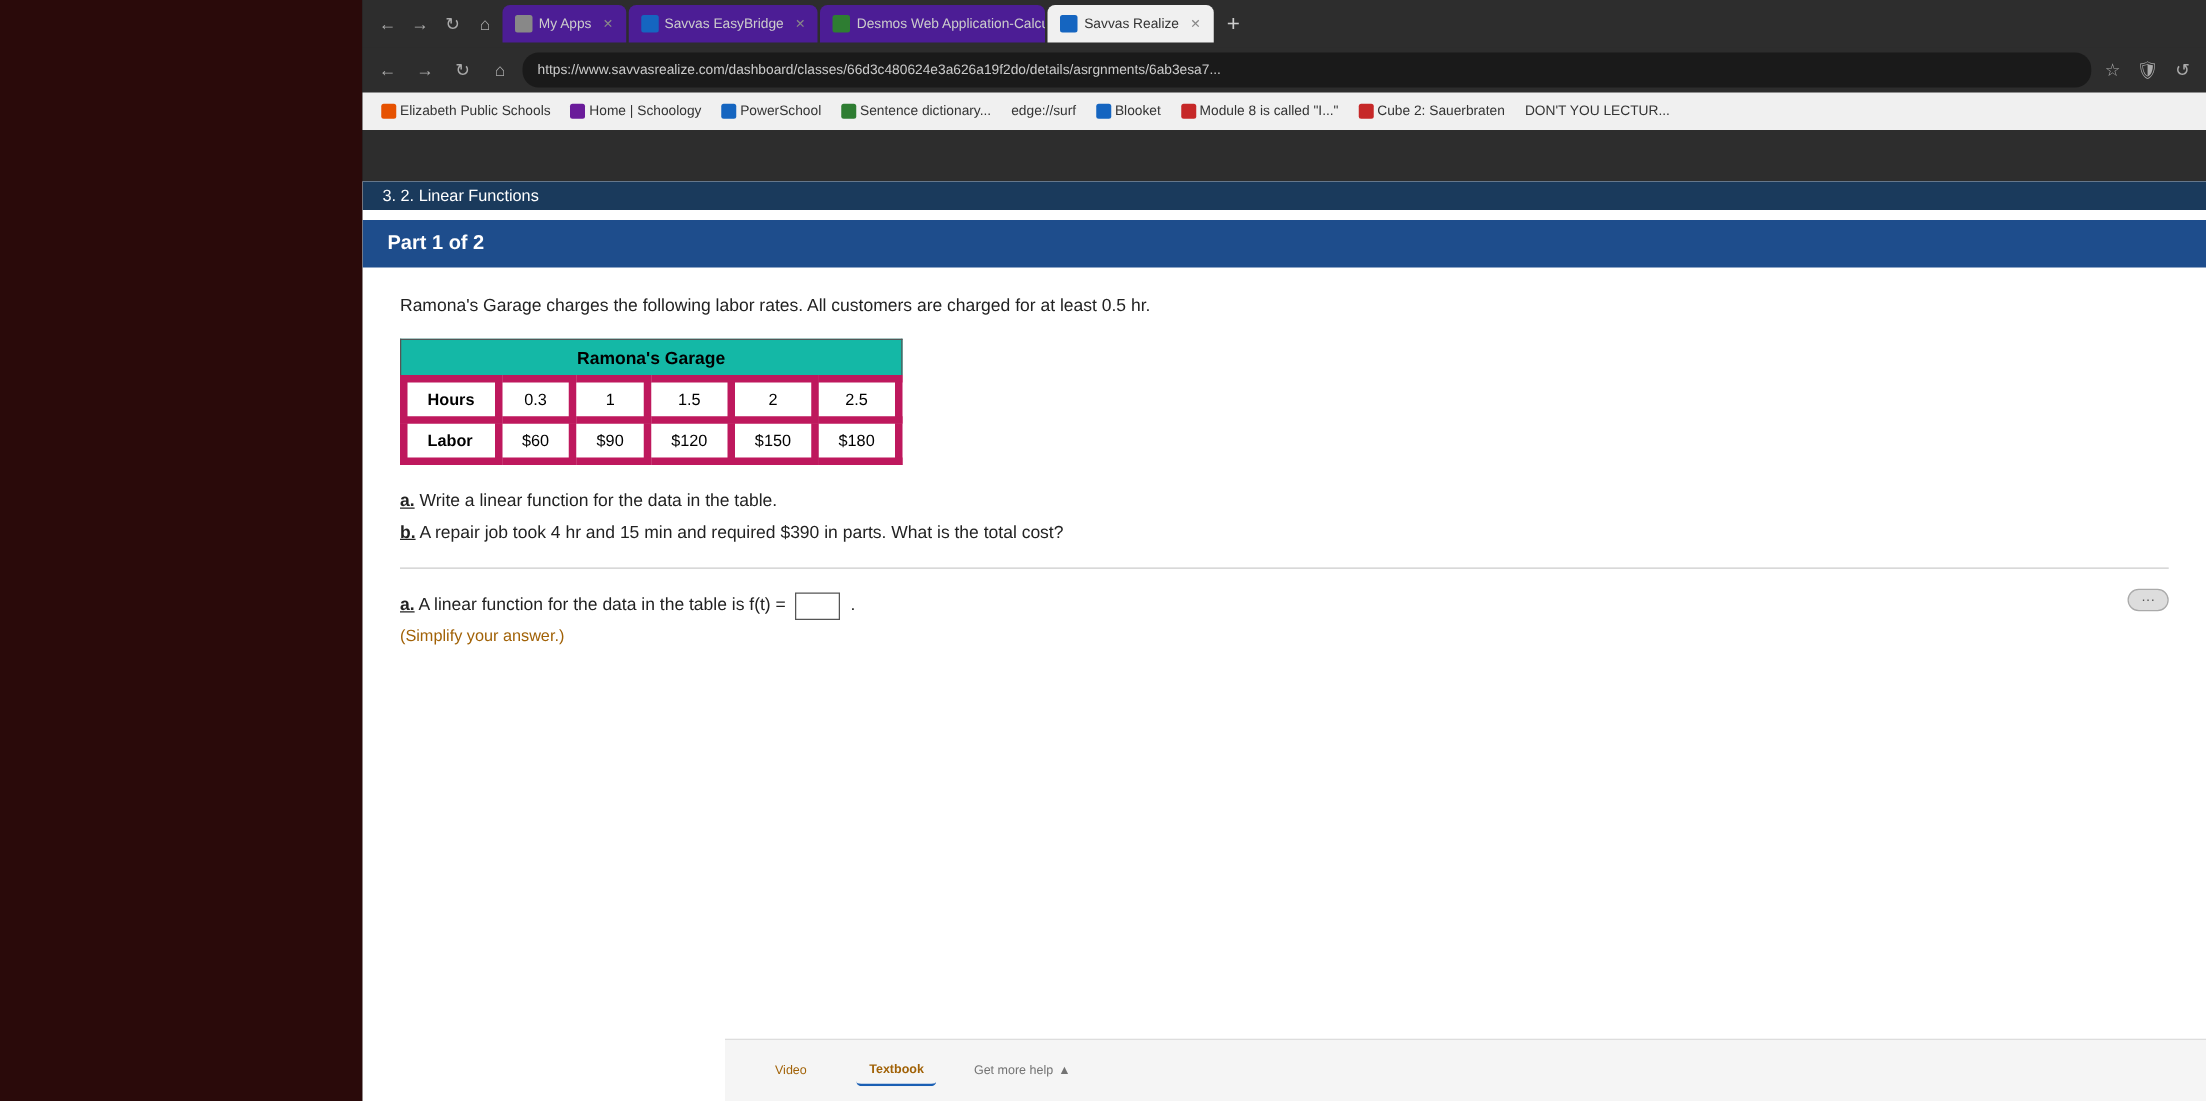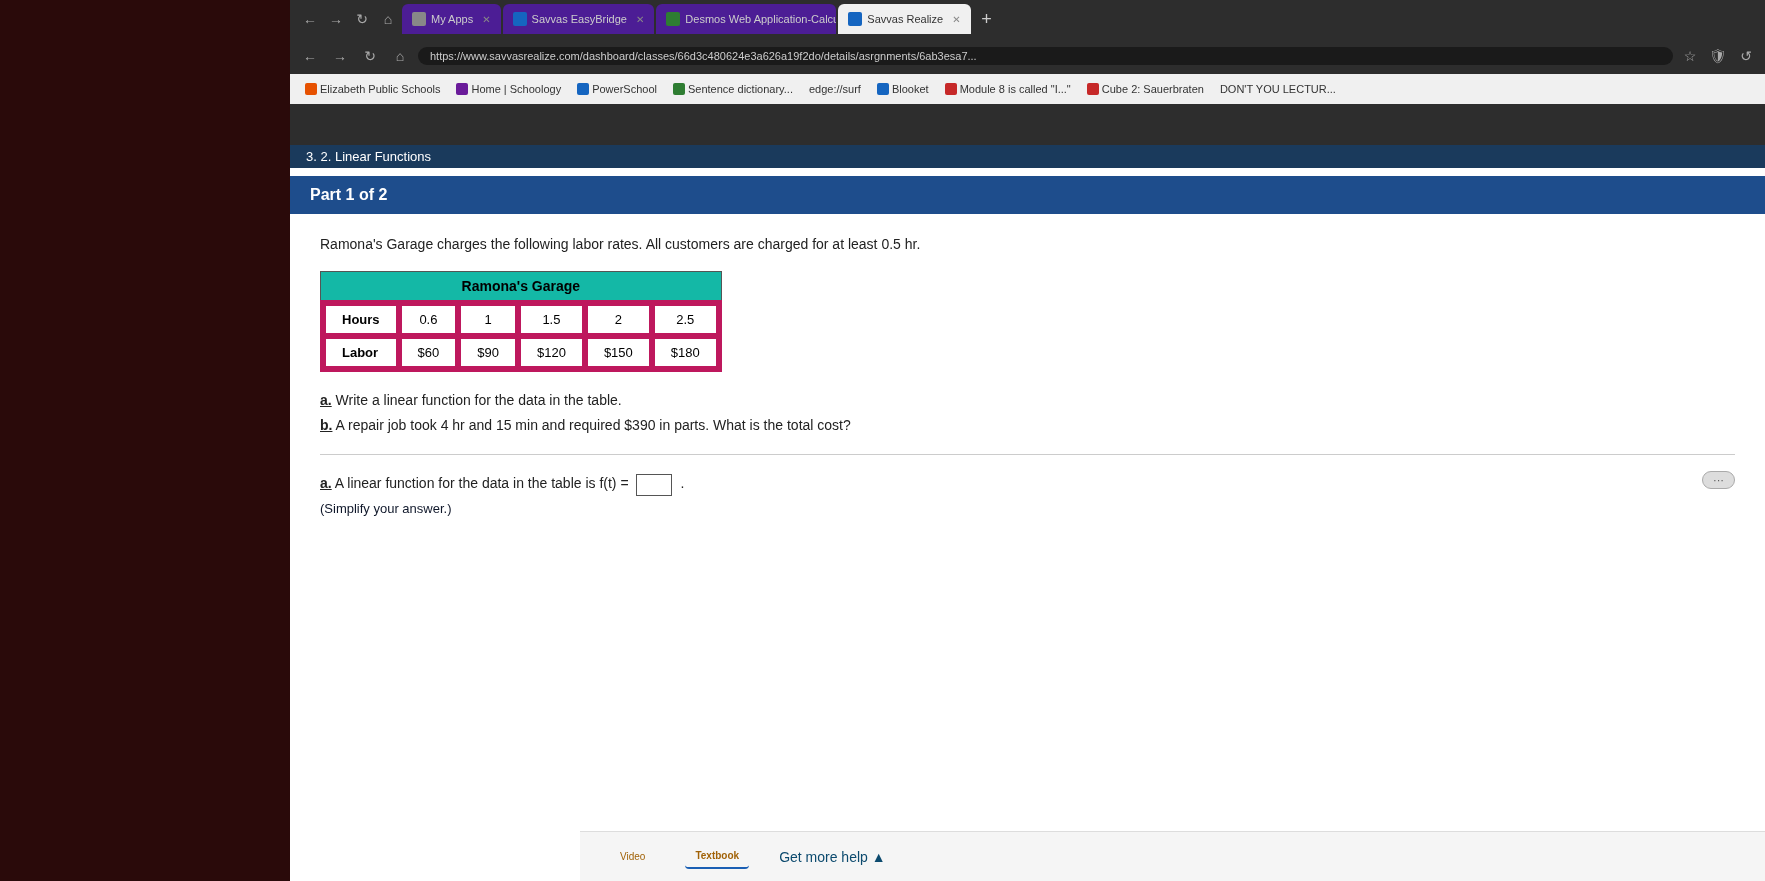--- a/index.html
+++ b/index.html
@@ -103,21 +103,21 @@
       align-items: center;
       justify-content: center;
       color: #aaa;
       font-size: 14px;
       cursor: pointer;
       border-radius: 50%;
     }
 
     .address-input {
       flex: 1;
-      height: 18px;
+      height: 28px;
       background: #1a1a1a;
       border: none;
       border-radius: 13px;
       color: #ccc;
       font-size: 11px;
       padding: 0 12px;
       outline: none;
     }
 
     .address-actions {
@@ -269,21 +269,21 @@
     .answer-input {
       display: inline-block;
       width: 36px;
       height: 22px;
       border: 1px solid #555;
       margin: 0 4px;
       vertical-align: middle;
     }
 
     .simplify-hint {
-      color: #0f172a;
+      color: #a16207;
       font-size: 13px;
     }
 
     
     .bottom-toolbar {
       position: absolute;
       bottom: 0;
       left: 290px;
       right: 0;
       height: 50px;
@@ -305,22 +305,22 @@
 
     .toolbar-btn-active {
       font-weight: bold;
       border-bottom: 2px solid #1a5fb4;
     }
 
     .get-more-help {
       display: flex;
       align-items: center;
       gap: 4px;
-      color: #0c4a6e;
-      font-size: 14px;
+      color: #737373;
+      font-size: 10px;
       cursor: pointer;
     }
 
     
     .tab-savvas { background-color: #1565c0; }
     .tab-desmos { background-color: #2e7d32; }
     .bm-orange { background-color: #e65100; }
     .bm-purple { background-color: #6a1b9a; }
     .bm-blue { background-color: #1565c0; }
     .bm-green { background-color: #2e7d32; }
@@ -426,21 +426,21 @@
 
   <div class="content-body">
 
     <p class="problem-text">Ramona's Garage charges the following labor rates. All customers are charged for at least 0.5 hr.</p>
 
     <table class="data-table">
       <caption>Ramona's Garage</caption>
       <tbody>
         <tr>
           <th>Hours</th>
-          <td>0.6</td>
+          <td>0.3</td>
           <td>1</td>
           <td>1.5</td>
           <td>2</td>
           <td>2.5</td>
         </tr>
         <tr>
           <th>Labor</th>
           <td>$60</td>
           <td>$90</td>
           <td>$120</td>

